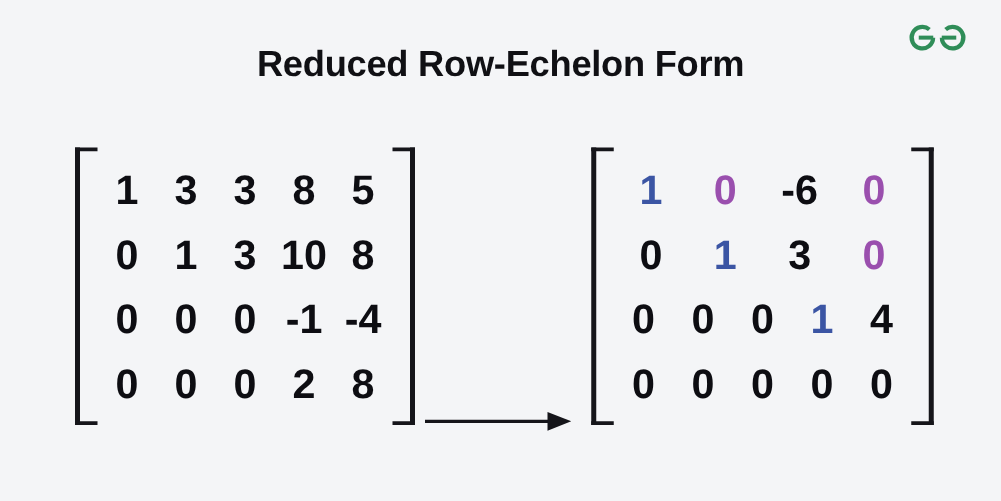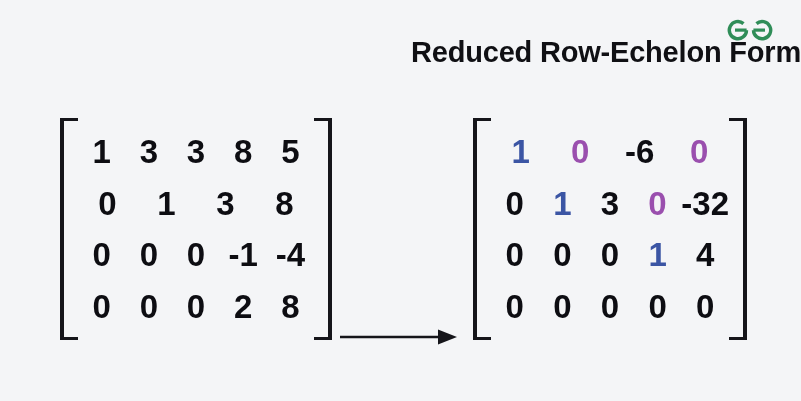--- a/index.html
+++ b/index.html
@@ -23,21 +23,21 @@
     width: 54px;
     height: 30px;
   }
 
   
   #page-title {
     position: absolute;
     top: 36px;
     left: 0;
     width: 801px;
-    text-align: right;
+    text-align: center;
     font-size: 29px;
     font-weight: bold;
     color: #101014;
     letter-spacing: -0.2px;
     font-family: "Liberation Sans", sans-serif;
   }
 
   
   #stage {
     position: absolute;
@@ -132,20 +132,21 @@
           <div class="cell">1</div>
           <div class="cell">3</div>
           <div class="cell">3</div>
           <div class="cell">8</div>
           <div class="cell">5</div>
         </div>
         <div class="row">
           <div class="cell">0</div>
           <div class="cell">1</div>
           <div class="cell">3</div>
+          <div class="cell">10</div>
           <div class="cell">8</div>
         </div>
         <div class="row">
           <div class="cell">0</div>
           <div class="cell">0</div>
           <div class="cell">0</div>
           <div class="cell">-1</div>
           <div class="cell">-4</div>
         </div>
         <div class="row">
@@ -171,21 +172,20 @@
           <div class="cell pivot">1</div>
           <div class="cell zeroed">0</div>
           <div class="cell">-6</div>
           <div class="cell zeroed">0</div>
         </div>
         <div class="row">
           <div class="cell">0</div>
           <div class="cell pivot">1</div>
           <div class="cell">3</div>
           <div class="cell zeroed">0</div>
-          <div class="cell">-32</div>
         </div>
         <div class="row">
           <div class="cell">0</div>
           <div class="cell">0</div>
           <div class="cell">0</div>
           <div class="cell pivot">1</div>
           <div class="cell">4</div>
         </div>
         <div class="row">
           <div class="cell">0</div>

